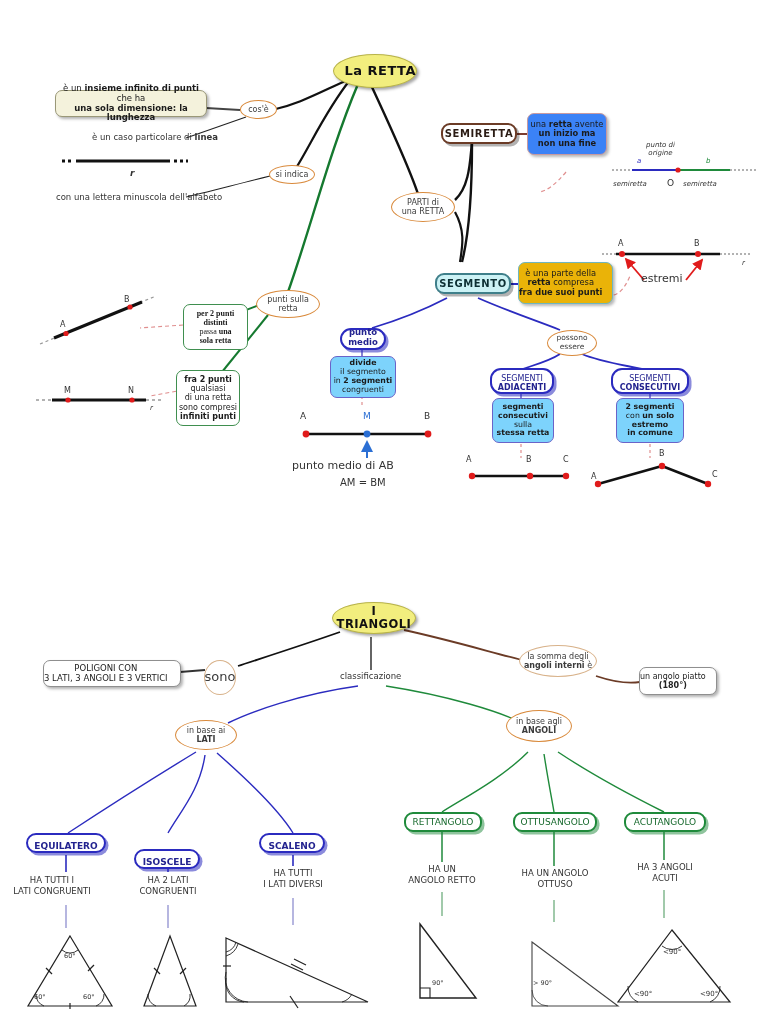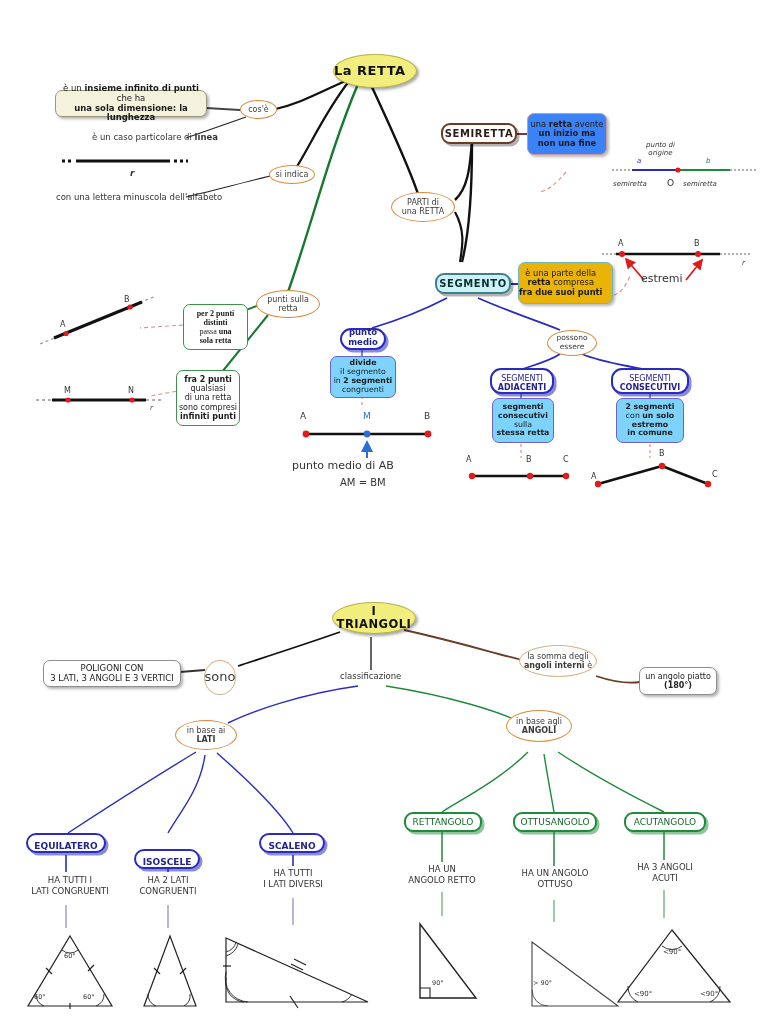--- a/index.html
+++ b/index.html
@@ -7,35 +7,35 @@
        font-family:"DejaVu Sans","Liberation Sans",sans-serif;color:#1a1a1a;}
   .canvas{position:absolute;inset:0;}
   svg.links{position:absolute;left:0;top:0;width:768px;height:1024px;pointer-events:none;}
 
   
   .node{position:absolute;box-sizing:border-box;text-align:center;line-height:1.15;}
 
   .ellipse-main{
     border-radius:50%;background:#f2ee7e;border:1px solid #b8b34a;
     box-shadow:2px 2px 3px rgba(0,0,0,.35);
-    display:flex;align-items:center;justify-content:flex-start;
+    display:flex;align-items:center;justify-content:flex-end;
     font-weight:bold;letter-spacing:.5px;color:#111;
   }
   .ellipse-sm{
     border-radius:50%;background:#ffffff;border:1.3px solid #d98a3c;
     display:flex;align-items:center;justify-content:center;
     color:#3b3b3b;
   }
   .ellipse-tan{
     border-radius:50%;background:#ffffff;border:1.3px solid #d8b28a;
     display:flex;align-items:center;justify-content:center;color:#3b3b3b;
   }
   .rbox{
     border-radius:7px;background:#ffffff;border:1.2px solid #8f8f8f;
-    display:flex;align-items:center;justify-content:center;
+    display:flex;align-items:center;
     box-shadow:2px 2px 3px rgba(0,0,0,.3);color:#222;
   }
   .rbox-cream{
     border-radius:7px;background:#f4f2dc;border:1.2px solid #9a9878;
     display:flex;align-items:center;justify-content:center;
     box-shadow:2px 2px 3px rgba(0,0,0,.3);color:#1b1b1b;
   }
   .rbox-pink{
     border-radius:7px;background:#3b82f6;border:1.2px solid #c89aa0;
     display:flex;align-items:center;justify-content:center;
@@ -517,21 +517,21 @@
 <div class="node ellipse-sm" style="left:506px;top:710px;width:66px;height:32px;font-size:8px;">
   <div>
     <div>in base agli</div>
     <div class="b">ANGOLI</div>
   </div>
 </div>
 
 <div class="node pill-blue" style="left:26px;top:833px;width:80px;height:20px;font-size:9px;">
   <span>EQUILATERO</span>
 </div>
-<div class="plain" style="left:22px;top:875px;font-size:8.5px;text-align:center;width:96px;line-height:1.3;">
+<div class="plain" style="left:4px;top:875px;font-size:8.5px;text-align:center;width:96px;line-height:1.3;">
   <div>HA TUTTI I</div>
   <div>LATI CONGRUENTI</div>
 </div>
 
 <div class="node pill-blue" style="left:134px;top:833px;width:66px;height:20px;font-size:9px;margin-top:16px;">
   <span>ISOSCELE</span>
 </div>
 <div class="plain" style="left:124px;top:875px;font-size:8.5px;text-align:center;width:88px;line-height:1.3;">
   <div>HA 2 LATI</div>
   <div>CONGRUENTI</div>

